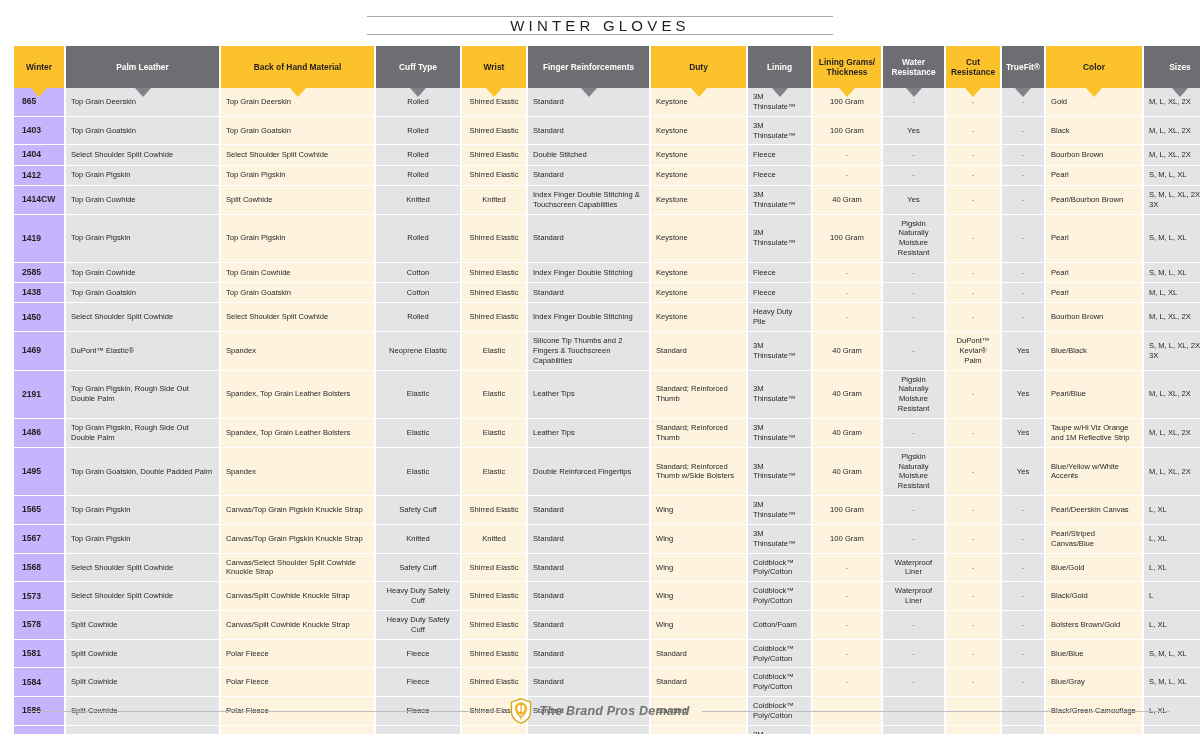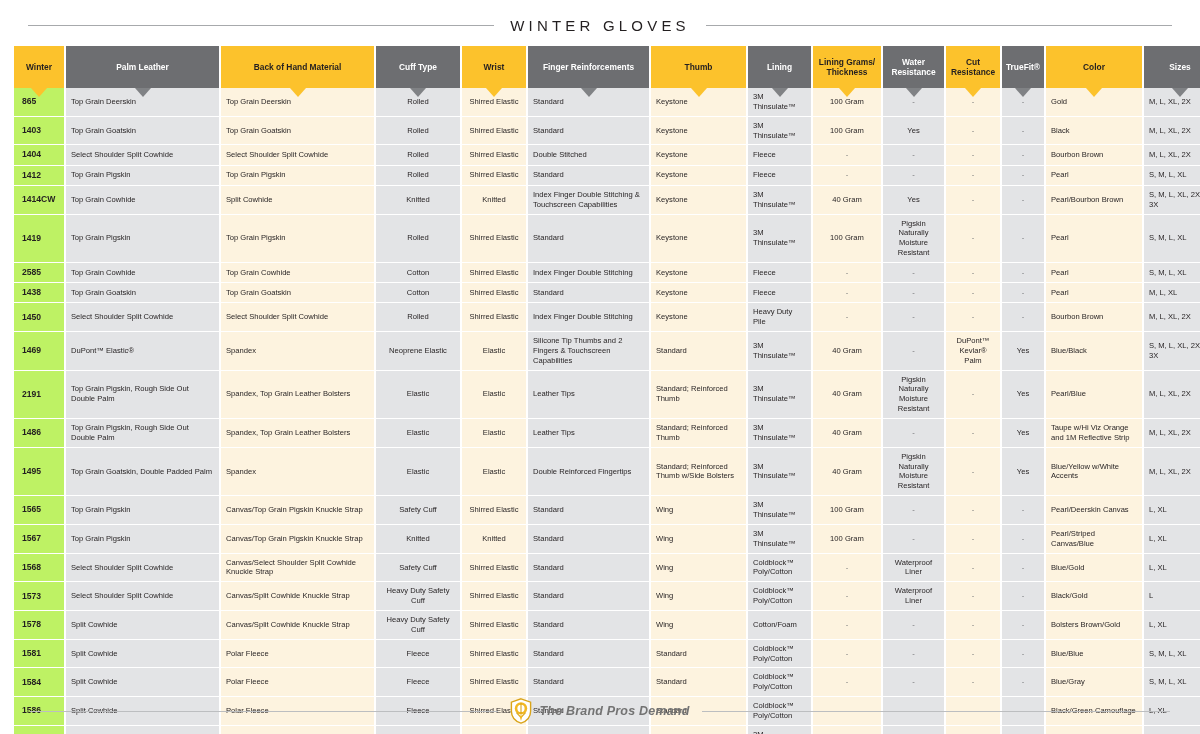--- a/index.html
+++ b/index.html
@@ -25,20 +25,21 @@
   
   .title-bar {
     position: absolute;
     left: 0;
     top: 12px;
     width: 1200px;
     height: 26px;
     display: flex;
     align-items: center;
     justify-content: center;
+    flex-direction: column;
   }
   .title-rule {
     height: 1px;
     background: #a7a9ac;
     flex: 0 0 auto;
   }
   .title-rule.left  { width: 466px; }
   .title-rule.right { width: 466px; }
   .page-title {
     font-size: 15px;
@@ -112,21 +113,21 @@
 
   
   td.cy { background: #fdf3df; }
   td.cg { background: #e3e4e6; }
 
   td.idcell {
     font-weight: bold;
     font-size: 8.6px;
     text-align: left;
     padding-left: 8px;
-    background: #bef264;
+    background: #c4b5fd;
   }
   td.ctr { text-align: center; }
   td.lft { text-align: left; }
 
   .dash { color: #6d6e71; }
 
   
   .footer {
     position: absolute;
     left: 0;
@@ -189,21 +190,21 @@
           <col style="width: 72px;">
         </colgroup>
       <thead>
         <tr id="spec-header-row">
             <th class="hy"><span>Winter</span><span class="ptr"></span></th>
             <th class="hg"><span>Palm Leather</span><span class="ptr"></span></th>
             <th class="hy"><span>Back of Hand Material</span><span class="ptr"></span></th>
             <th class="hg"><span>Cuff Type</span><span class="ptr"></span></th>
             <th class="hy"><span>Wrist</span><span class="ptr"></span></th>
             <th class="hg"><span>Finger Reinforcements</span><span class="ptr"></span></th>
-            <th class="hy"><span>Thumb</span><span class="ptr"></span></th>
+            <th class="hy"><span>Duty</span><span class="ptr"></span></th>
             <th class="hg"><span>Lining</span><span class="ptr"></span></th>
             <th class="hy"><span>Lining Grams/<br>Thickness</span><span class="ptr"></span></th>
             <th class="hg"><span>Water<br>Resistance</span><span class="ptr"></span></th>
             <th class="hy"><span>Cut<br>Resistance</span><span class="ptr"></span></th>
             <th class="hg"><span>TrueFit®</span><span class="ptr"></span></th>
             <th class="hy"><span>Color</span><span class="ptr"></span></th>
             <th class="hg"><span>Sizes</span><span class="ptr"></span></th>
           </tr>
       </thead>
       <tbody id="spec-body">

